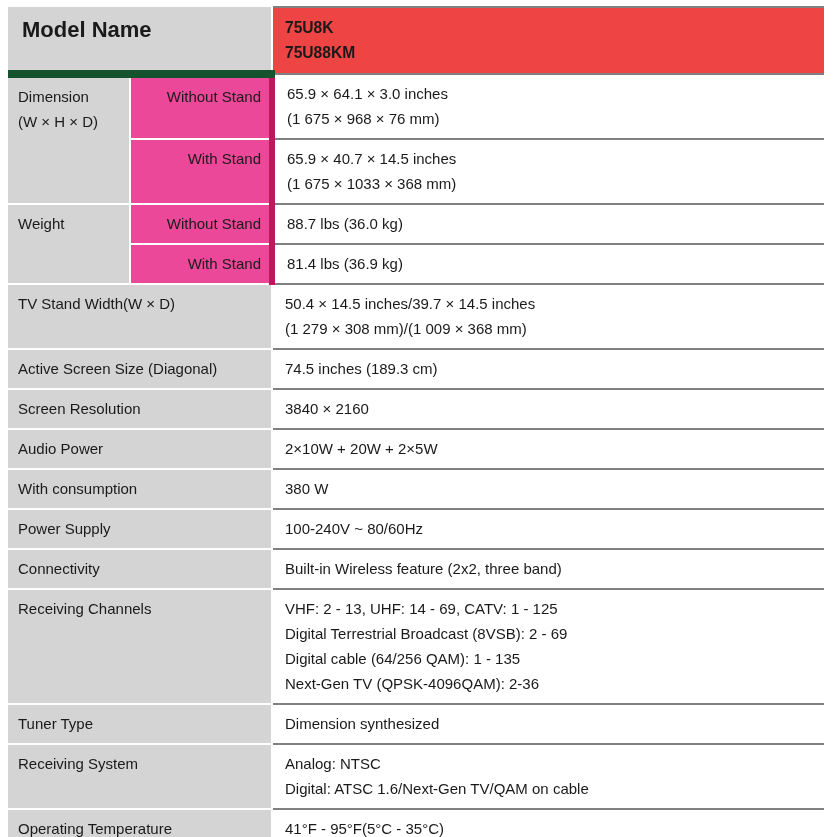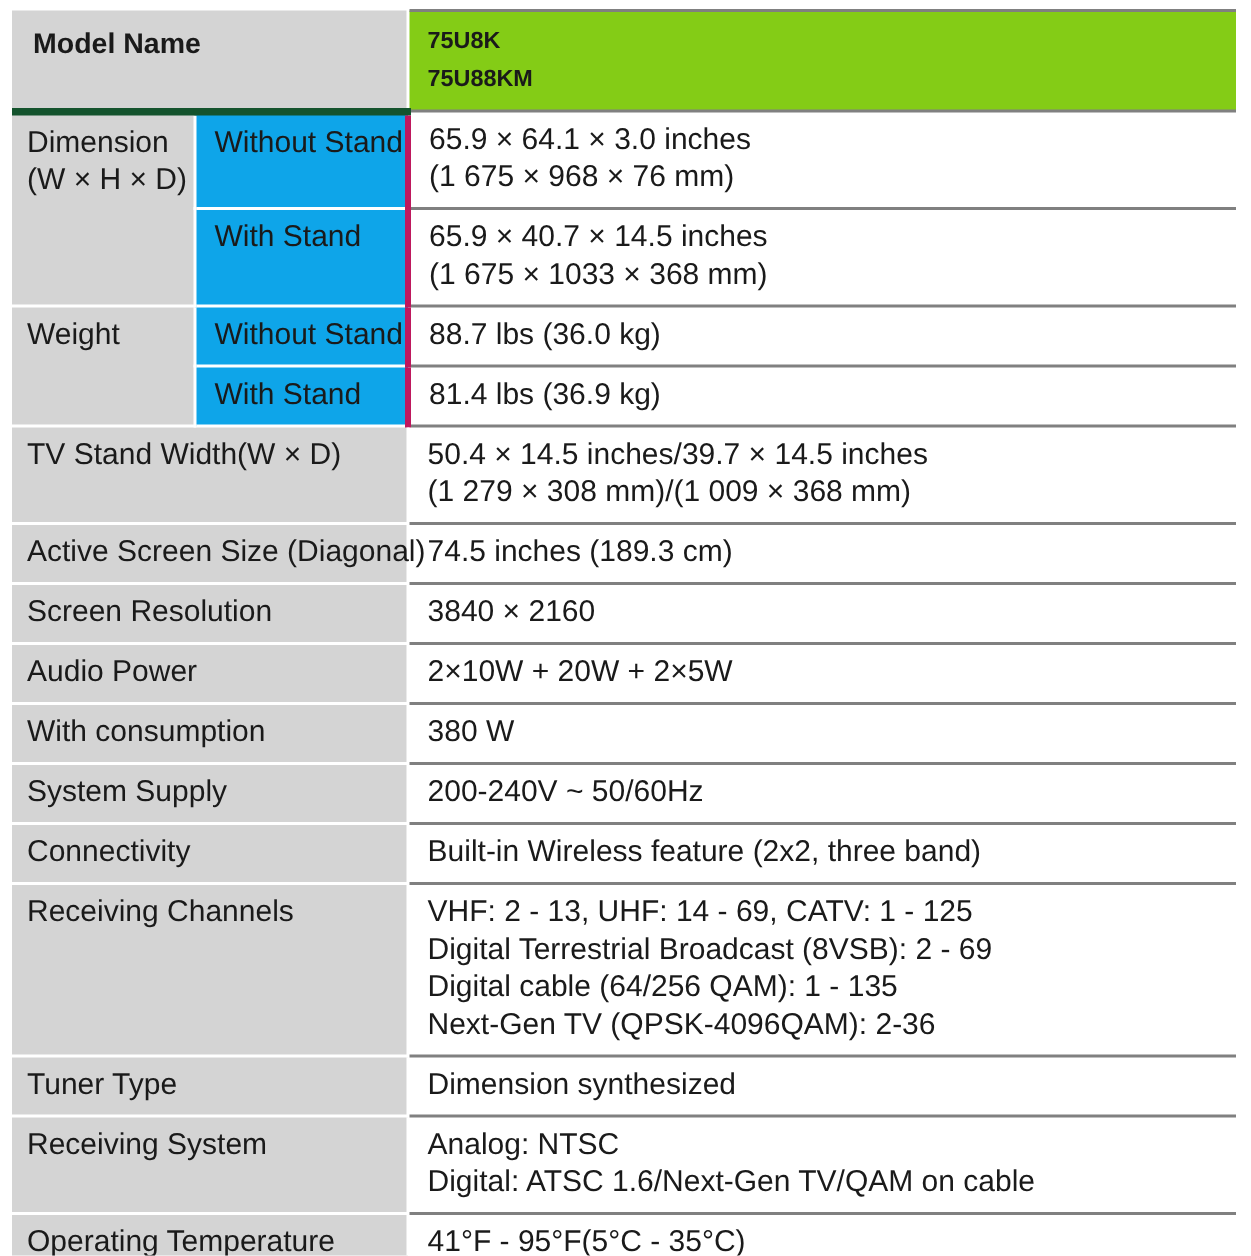--- a/index.html
+++ b/index.html
@@ -27,59 +27,60 @@
     table-layout: fixed;
   }
 
   col.c-label   { width: 122px; }
   col.c-sublabel{ width: 142px; }
   col.c-value   { width: 552px; }
 
   
   td {
     vertical-align: top;
-    font-size: 20px;
+    font-size: 15px;
     line-height: 25px;
     padding: 0;
   }
 
   
   td.lbl {
     background: #d4d4d4;
     padding: 6px 8px 7px 10px;
     border-bottom: 2px solid #ffffff;
     border-right: 2px solid #ffffff;
   }
 
   
   td.sublbl {
-    background: #0ea5e9;
+    background: #ec4899;
     padding: 6px 8px 7px 12px;
     border-bottom: 2px solid #ffffff;
-    border-right: 4px solid #be185d;
+    border-right: 6px solid #be185d;
+    text-align: right;
   }
 
   
   td.val {
     background: #ffffff;
     padding: 6px 6px 7px 12px;
     border-top: 2px solid #808080;
   }
 
   
   td.hdr-label {
     background: #d4d4d4;
     padding: 10px 8px 11px 14px;
     font-weight: bold;
-    font-size: 19px;
-    border-bottom: 5px solid #14532d;
+    font-size: 22px;
+    border-bottom: 8px solid #14532d;
     border-right: 2px solid #ffffff;
   }
   td.hdr-value {
-    background: #84cc16;
+    background: #ef4444;
     padding: 7px 6px 8px 12px;
     font-weight: bold;
     font-size: 15.6px;
     border-top: 2px solid #808080;
   }
 
   .line { display: block; white-space: pre; }
 </style>
 </head>
 <body>
@@ -189,24 +190,24 @@
         <td class="lbl" colspan="2">
           <span class="line">With consumption</span>
         </td>
         <td class="val">
           <span class="line">380 W</span>
         </td>
       </tr>
 
       <tr>
         <td class="lbl" colspan="2">
-          <span class="line">System Supply</span>
-        </td>
-        <td class="val">
-          <span class="line">200-240V ~ 50/60Hz</span>
+          <span class="line">Power Supply</span>
+        </td>
+        <td class="val">
+          <span class="line">100-240V ~ 80/60Hz</span>
         </td>
       </tr>
 
       <tr>
         <td class="lbl" colspan="2">
           <span class="line">Connectivity</span>
         </td>
         <td class="val">
           <span class="line">Built-in Wireless feature (2x2, three band)</span>
         </td>

